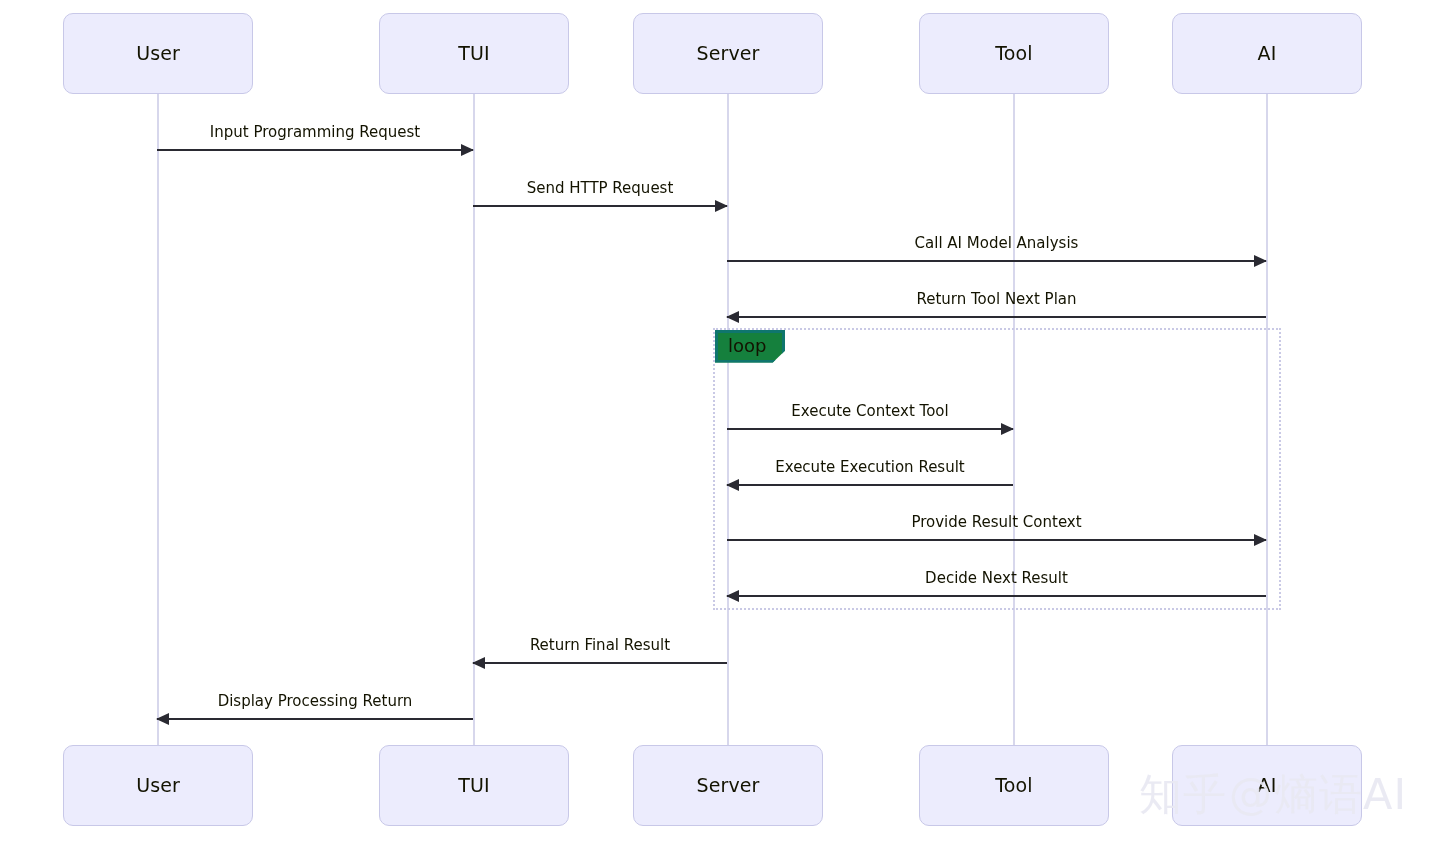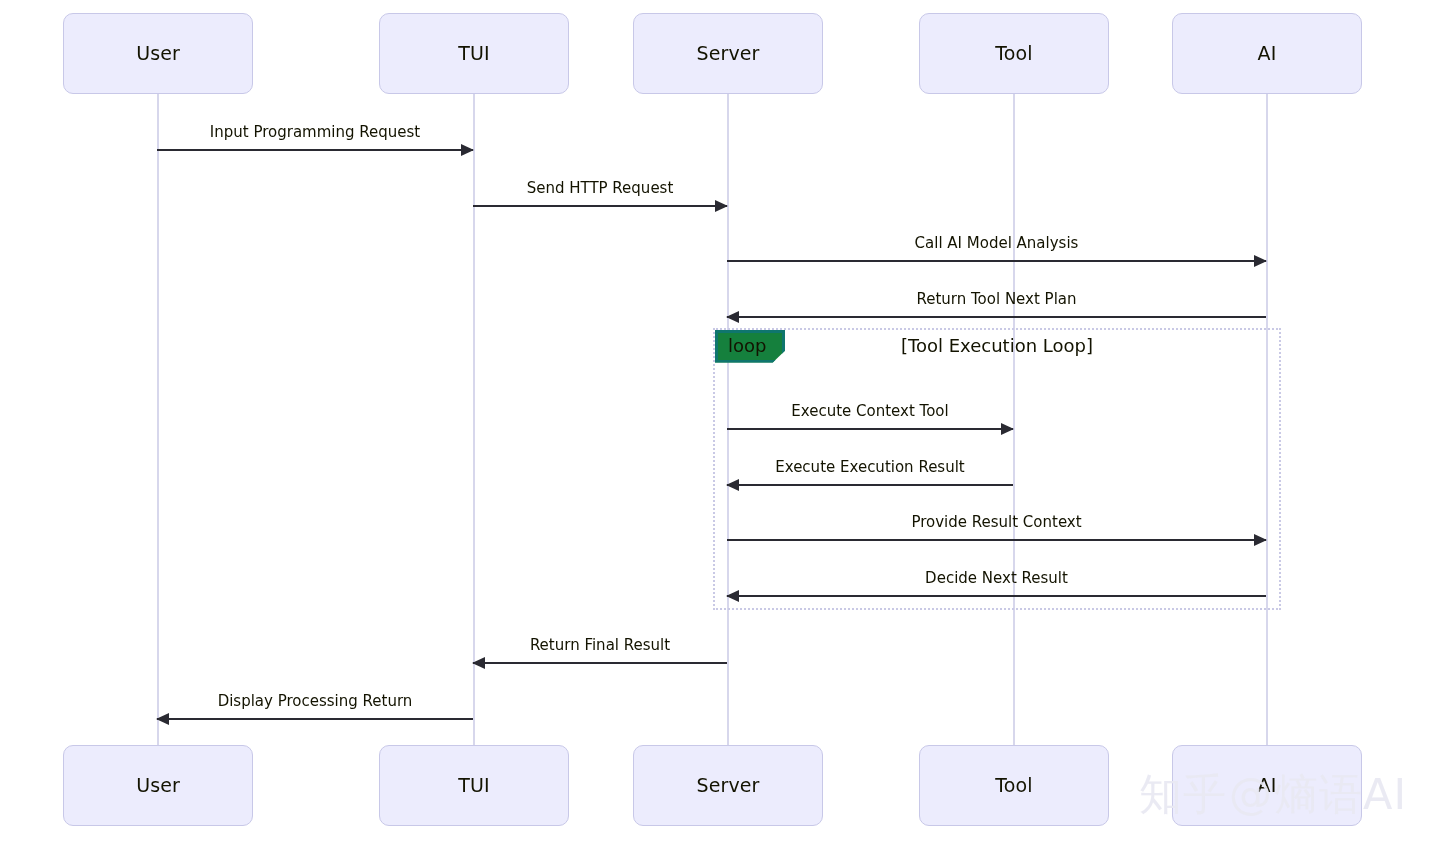--- a/index.html
+++ b/index.html
@@ -144,23 +144,20 @@
   <div class="lifeline" style="left:157px"></div>
   <div class="lifeline" style="left:473px"></div>
   <div class="lifeline" style="left:727px"></div>
   <div class="lifeline" style="left:1013px"></div>
   <div class="lifeline" style="left:1266px"></div>
 
   <div class="loop-frame" style="left:713px; top:328px; width:568px; height:282px;"></div>
   <div class="loop-tag" style="left:715px; top:330px;">
     <span>loop</span>
   </div>
-  <div class="loop-title" style="left:713px; top:335px; width:568px;">
-    <span>[Tool Execution Loop]</span>
-  </div>
 
   <div class="participant-box" style="left:63px; top:13px;">
     <span class="participant-label">User</span>
   </div>
   <div class="participant-box" style="left:379px; top:13px;">
     <span class="participant-label">TUI</span>
   </div>
   <div class="participant-box" style="left:633px; top:13px;">
     <span class="participant-label">Server</span>
   </div>

